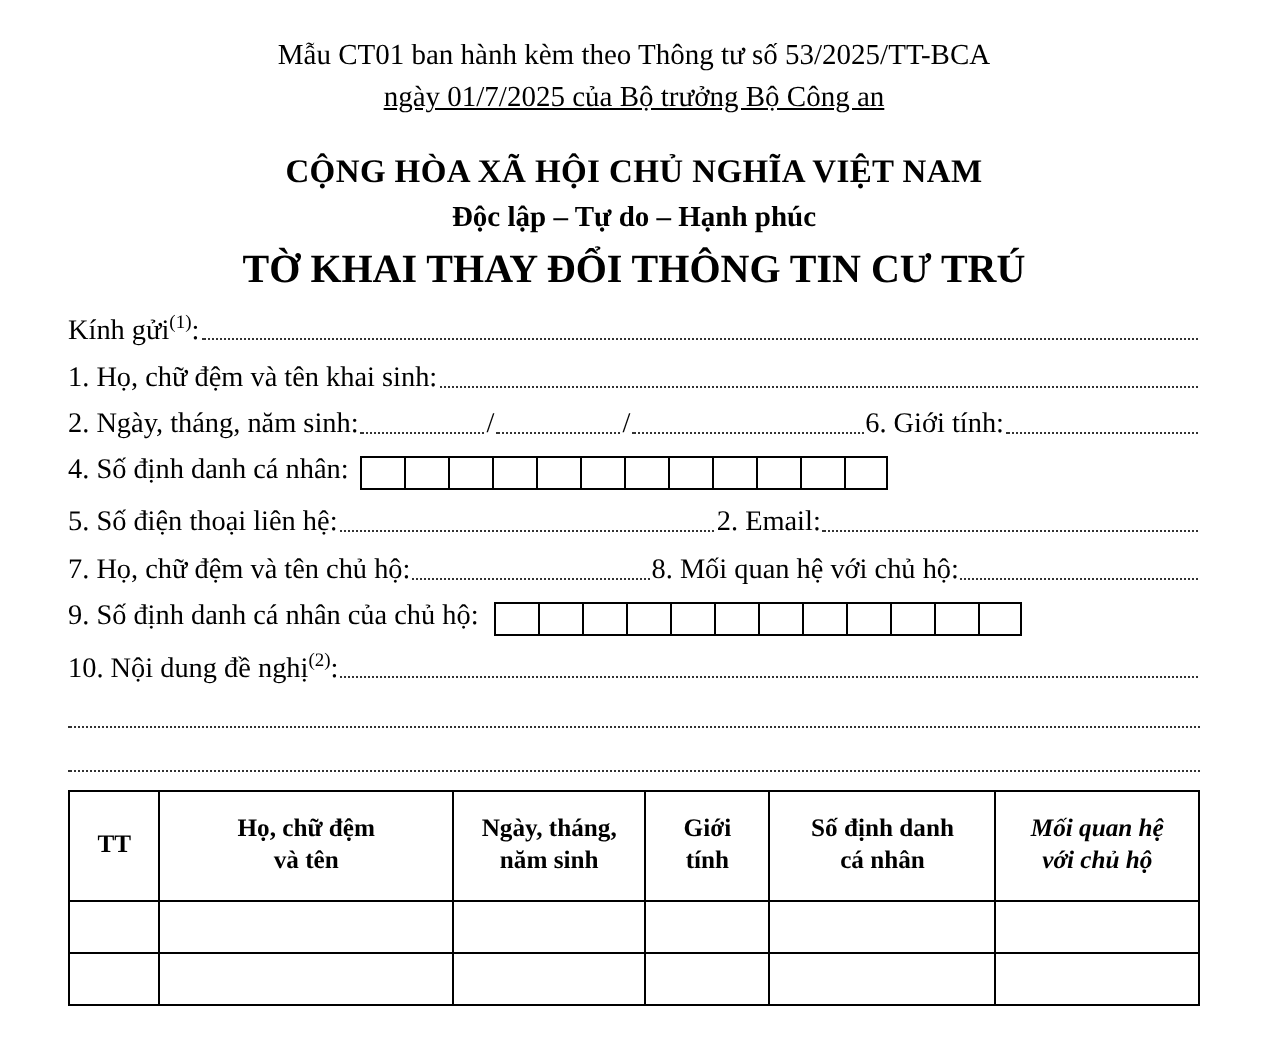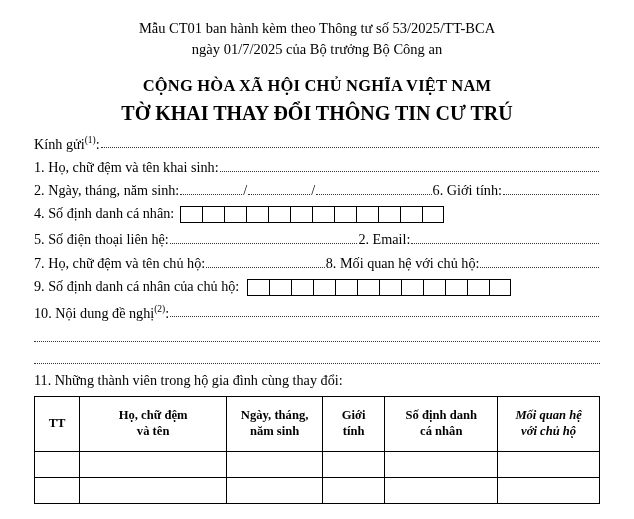--- a/index.html
+++ b/index.html
@@ -21,20 +21,21 @@
     box-sizing: border-box;
     padding: 18px 34px 0 34px;
   }
   .hdr {
     text-align: center;
     font-size: 14.5px;
     line-height: 1.45;
   }
   .hdr .line2 {
     display: block;
+    text-decoration: underline;
   }
   .title-block {
     text-align: center;
     margin-top: 16px;
   }
   .nation {
     font-weight: bold;
     font-size: 16.5px;
     letter-spacing: 0.2px;
   }
@@ -128,20 +129,21 @@
 
 <div class="page">
 
   <div class="hdr">
     <span>Mẫu CT01 ban hành kèm theo Thông tư số 53/2025/TT-BCA</span>
     <span class="line2">ngày 01/7/2025 của Bộ trưởng Bộ Công an</span>
   </div>
 
   <div class="title-block">
     <div class="nation">CỘNG HÒA XÃ HỘI CHỦ NGHĨA VIỆT NAM</div>
+    <div class="motto">Độc lập – Tự do – Hạnh phúc</div>
     <div class="doc-title">TỜ KHAI THAY ĐỔI THÔNG TIN CƯ TRÚ</div>
   </div>
 
   <div class="body">
 
     <div class="row">
       <span class="lbl"><span>Kính gửi</span><sup>(1)</sup>:</span>
       <span class="dots"></span>
     </div>
 
@@ -212,23 +214,20 @@
     </div>
 
     <div class="row">
       <span class="lbl"><span>10. Nội dung đề nghị</span><sup>(2)</sup><span>:</span></span>
       <span class="dots"></span>
     </div>
 
     <div class="dotrow"></div>
     <div class="dotrow"></div>
 
-    <div class="row">
-      <span class="lbl">11. Những thành viên trong hộ gia đình cùng thay đổi:</span>
-    </div>
 
     <table class="members">
       <thead>
         <tr>
           <th class="col-tt">
             <div>TT</div>
           </th>
           <th class="col-name">
             <div>Họ, chữ đệm</div>
             <div>và tên</div>

